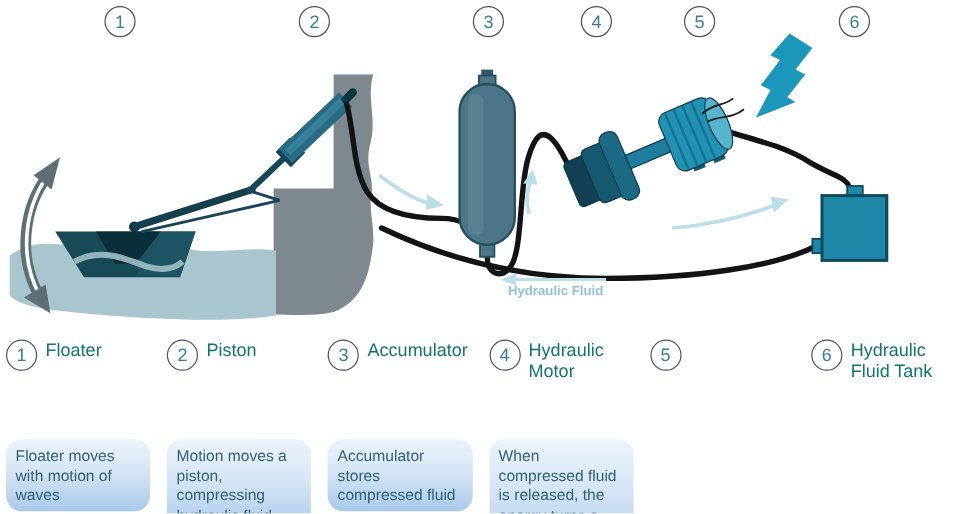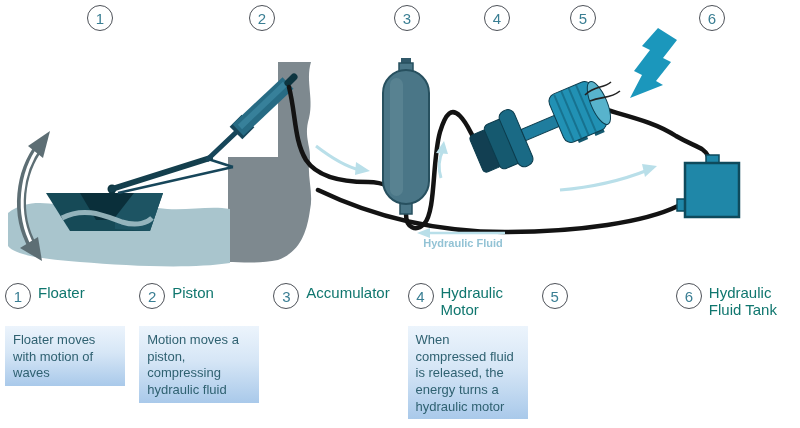--- a/index.html
+++ b/index.html
@@ -14,21 +14,21 @@
       color:#93c3d5;font-size:11px;font-weight:bold;}
   
   .legend{position:absolute;left:5px;top:281px;width:791px;display:flex;gap:14px;}
   .col{flex:1 1 0;min-width:0;}
   .col-head{display:flex;align-items:flex-start;height:45px;}
   .col-head .num-small{flex:0 0 26px;width:26px;height:26px;border:1.4px solid #4d5158;
       border-radius:50%;background:#fff;color:#3a7e93;font-size:15px;line-height:26px;
       text-align:center;box-sizing:border-box;margin-top:2px;}
   .col-head .name{margin-left:7px;padding-top:4px;color:#0f766e;font-size:15px;line-height:1.12;}
   .desc-box{background:linear-gradient(180deg,#ecf4fc 0%,#d6e6f6 45%,#a9c9ea 100%);
-      border-radius:0;padding:6px 8px 4px 8px;color:#2f6171;font-size:13px;line-height:1.28;}
+      border-radius:13px;padding:6px 8px 4px 8px;color:#2f6171;font-size:13px;line-height:1.28;margin-top:40px;}
 </style>
 </head>
 <body>
 
 <div id="stage">
 
   
   <svg width="800" height="274" viewBox="0 0 800 274">
 
     <path d="M278,62 L311,62 C305,82 315,100 308,122 C304,140 313,150 309,165 L278,165 Z" fill="#7e898f"></path>
@@ -153,20 +153,21 @@
         <div class="name">Piston</div>
       </div>
       <div class="desc-box">Motion moves a piston, compressing hydraulic fluid</div>
     </div>
 
     <div class="col">
       <div class="col-head">
         <div class="num-small">3</div>
         <div class="name">Accumulator</div>
       </div>
+      <div class="desc-box">Accumulator stores compressed fluid</div>
     </div>
 
     <div class="col">
       <div class="col-head">
         <div class="num-small">4</div>
         <div class="name">Hydraulic Motor</div>
       </div>
       <div class="desc-box">When compressed fluid is released, the energy turns a hydraulic motor</div>
     </div>
 

